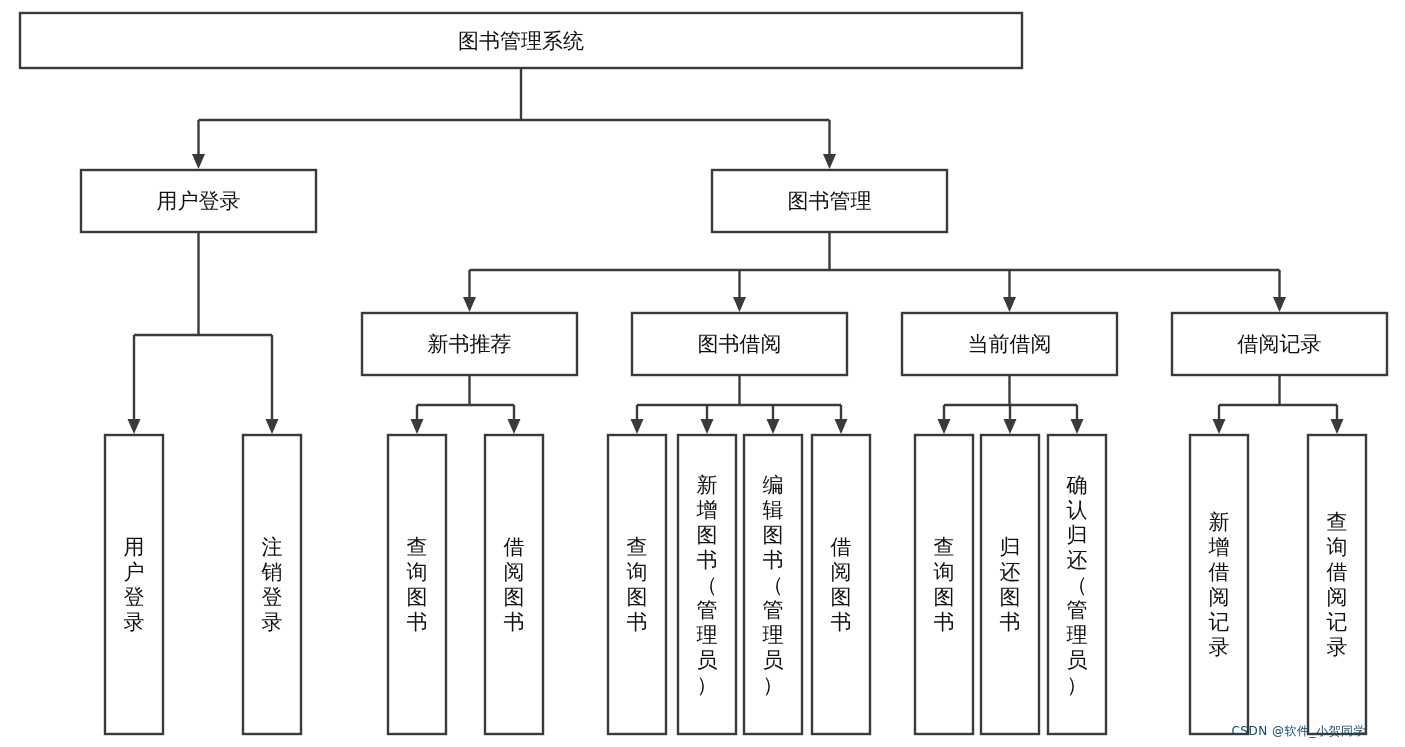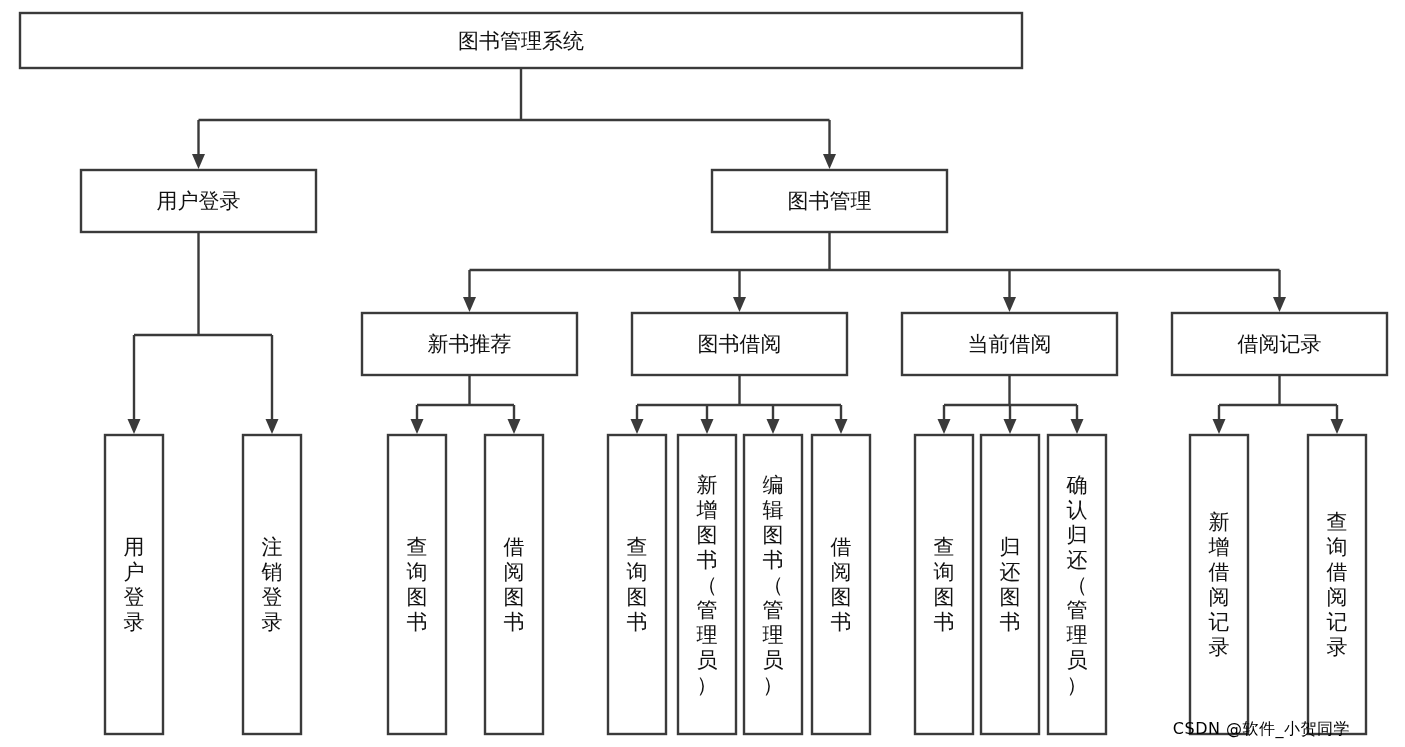--- a/index.html
+++ b/index.html
@@ -12,20 +12,21 @@
     width: 1405px;
     height: 747px;
     font-family: "DejaVu Sans", "Liberation Sans", sans-serif;
     overflow: hidden;
   }
   #diagram-root {
     position: relative;
     width: 1364px;
     height: 747px;
     background: #ffffff;
+    padding-left: 16px;
   }
   svg.diagram-canvas {
     position: absolute;
     left: 0;
     top: 0;
     width: 1405px;
     height: 747px;
     display: block;
   }
   .node-box {
@@ -54,22 +55,22 @@
     font-family: "DejaVu Sans", "Liberation Sans", sans-serif;
     font-size: 21px;
     fill: #111111;
     text-anchor: middle;
   }
   .watermark-text {
     position: absolute;
     right: 14px;
     bottom: 7px;
     font-family: "DejaVu Sans", "Liberation Sans", sans-serif;
-    font-size: 16px;
-    color: #000000;
+    font-size: 12px;
+    color: #0c4a6e;
     letter-spacing: 0.5px;
     white-space: nowrap;
     user-select: none;
   }
 </style>
 </head>
 <body>
 
 <div id="diagram-root">
   <svg class="diagram-canvas" viewBox="0 0 1405 747">

